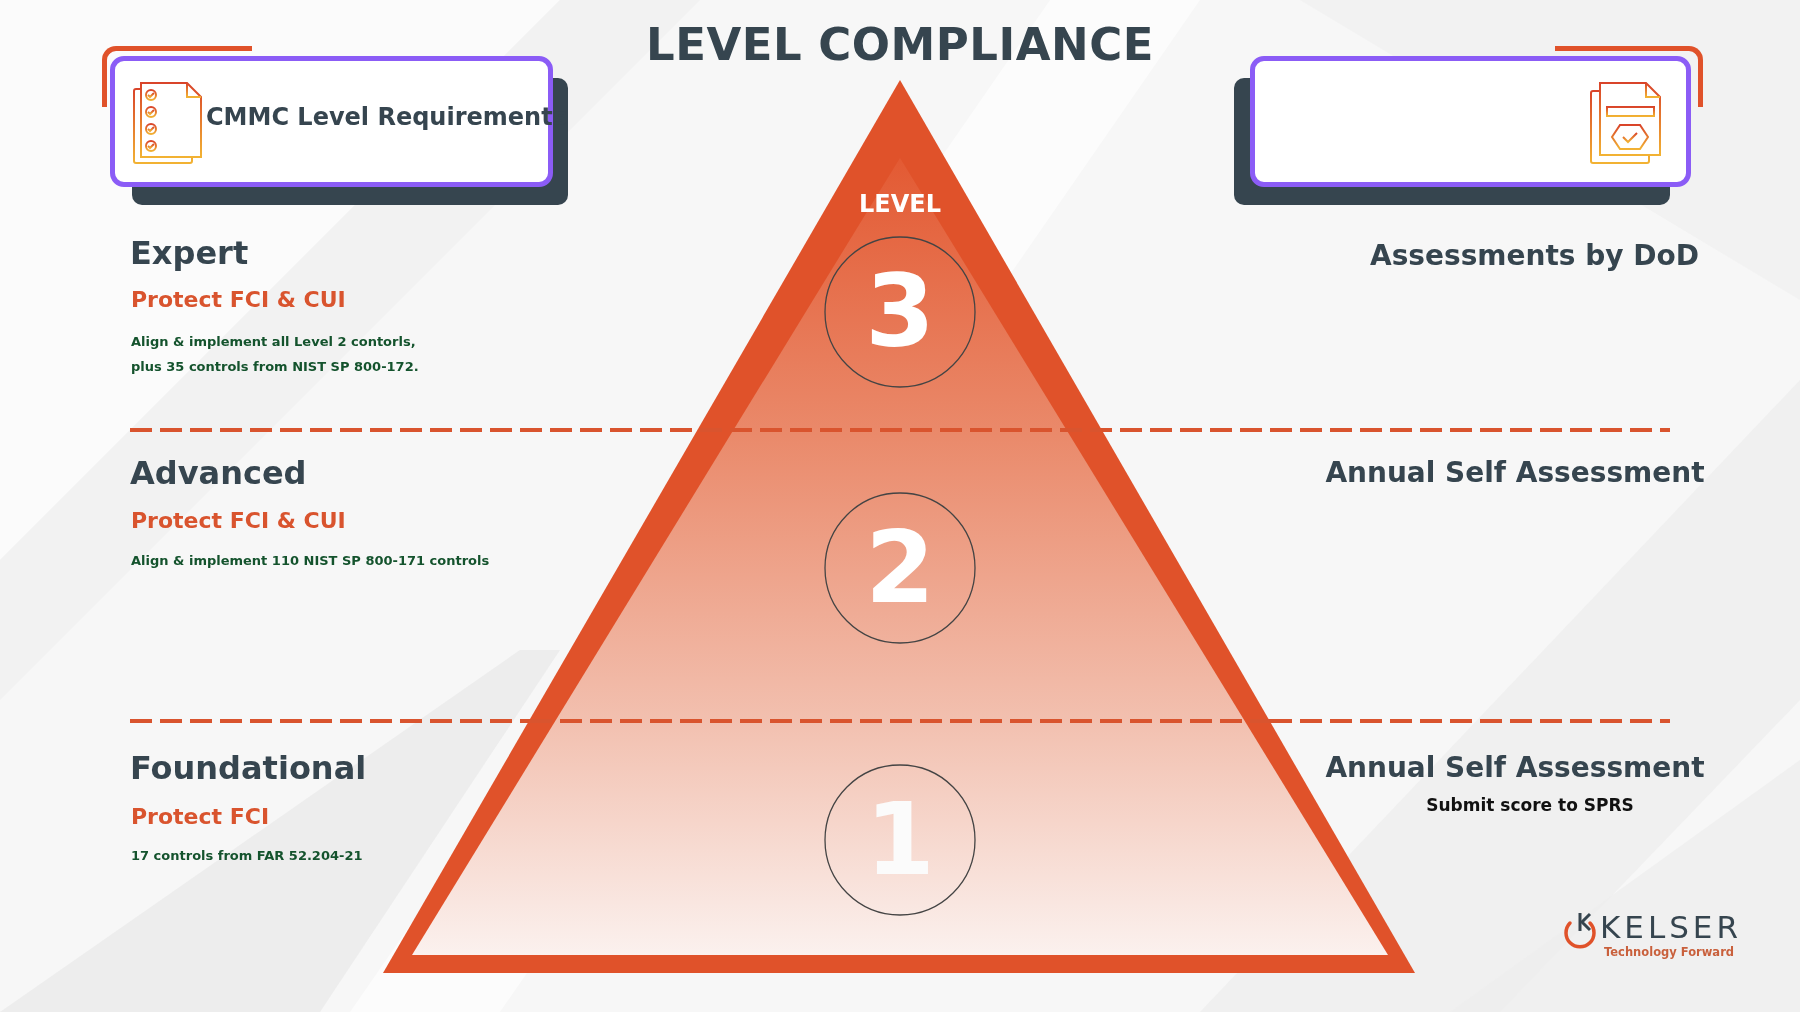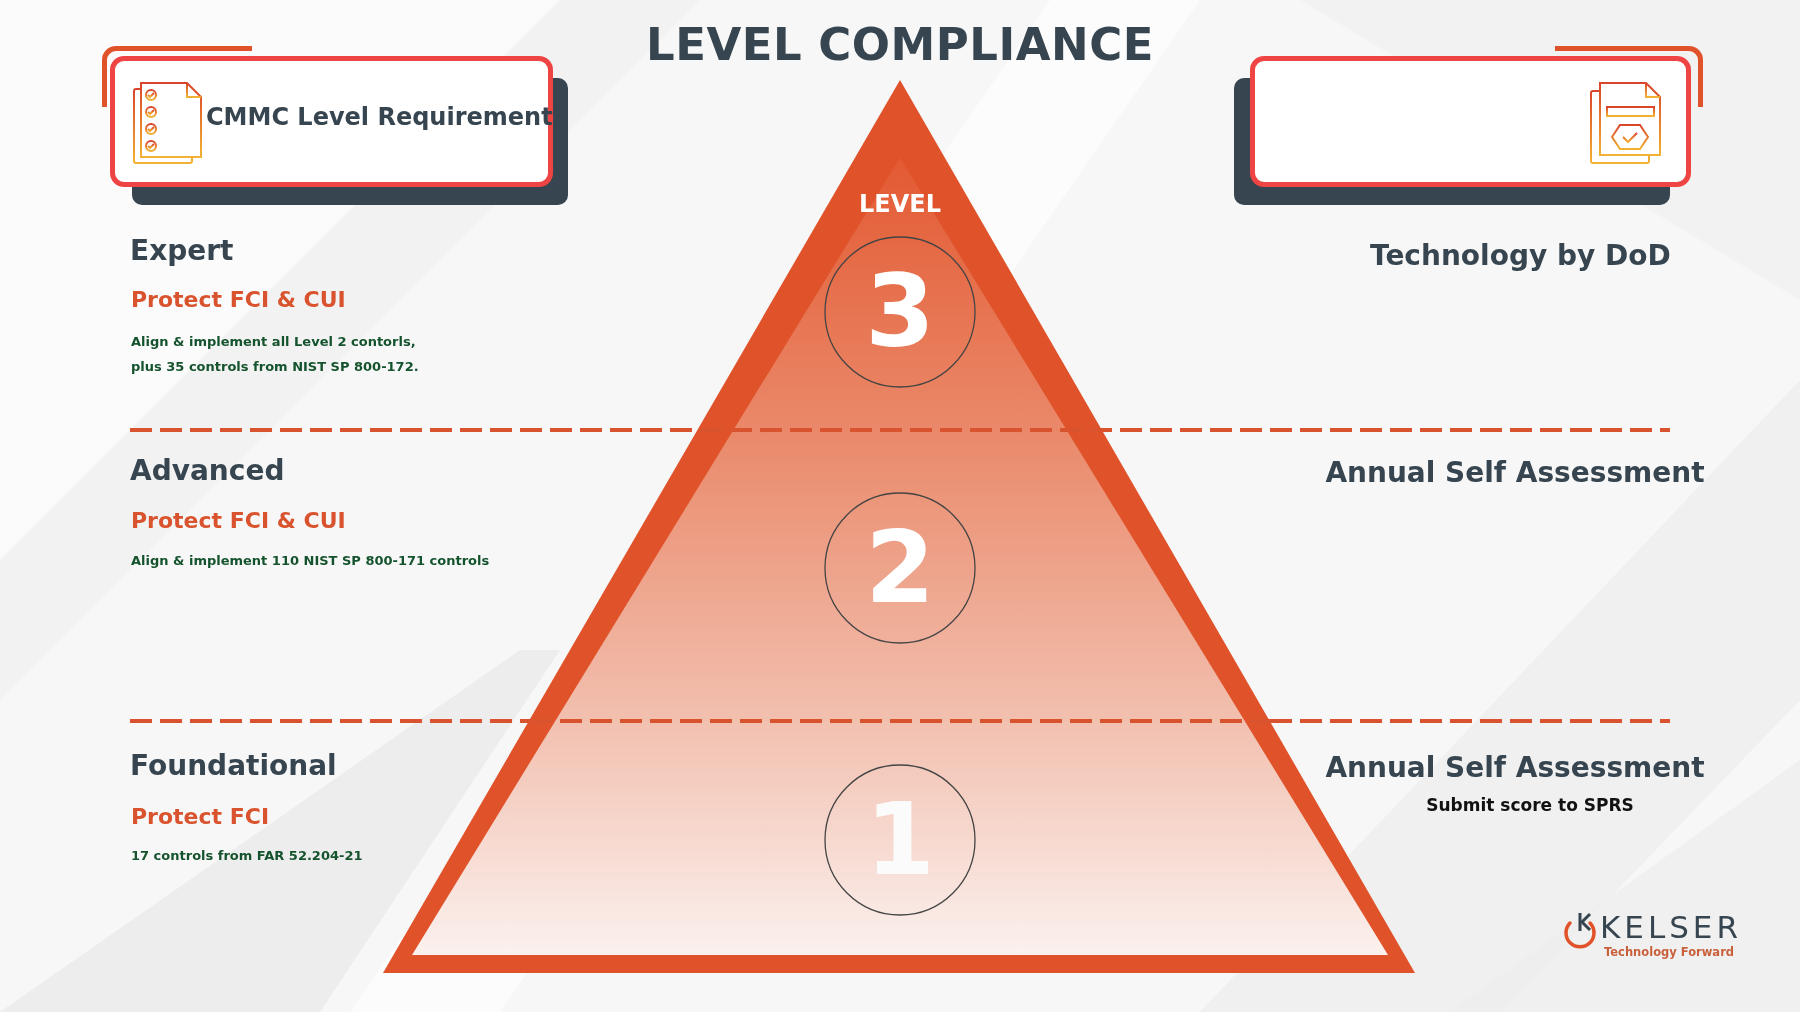--- a/index.html
+++ b/index.html
@@ -10,34 +10,34 @@
   }
   .bg-svg { position:absolute; left:0; top:0; width:1800px; height:1012px; }
   .title {
     position:absolute; left:600px; top:18px; width:600px; text-align:center;
     font-family:"DejaVu Sans", sans-serif; font-weight:bold; font-size:45px;
     color:#36454f; letter-spacing:0.5px;
   }
   
   .card-shadow { position:absolute; background:#36454f; border-radius:10px; }
   .card {
-    position:absolute; background:#ffffff; border:5px solid #ef4444;
+    position:absolute; background:#ffffff; border:5px solid #8b5cf6;
     border-radius:14px; box-sizing:border-box;
   }
   .bracket { position:absolute; border-color:#e0522a; border-style:solid; border-width:0; }
   .card-title {
     position:absolute; font-family:"DejaVu Sans", sans-serif; font-weight:bold;
     color:#36454f; white-space:nowrap;
   }
   .icon { position:absolute; }
 
   
   .lvl-name {
     position:absolute; left:130px; font-family:"DejaVu Sans", sans-serif;
-    font-weight:bold; font-size:28px; color:#36454f;
+    font-weight:bold; font-size:32px; color:#36454f;
   }
   .lvl-protect {
     position:absolute; left:131px; font-family:"DejaVu Sans", sans-serif;
     font-weight:bold; font-size:22px; color:#d9542e;
   }
   .lvl-desc {
     position:absolute; left:131px; font-family:"DejaVu Sans", sans-serif;
     font-weight:bold; font-size:13px; color:#14532d; line-height:25px;
   }
   
@@ -175,21 +175,21 @@
 
 <div class="lvl-name" style="top:454px;">Advanced</div>
 <div class="lvl-protect" style="top:508px;">Protect FCI &amp; CUI</div>
 <div class="lvl-desc" style="top:548px;">Align &amp; implement 110 NIST SP 800-171 controls</div>
 
 <div class="lvl-name" style="top:749px;">Foundational</div>
 <div class="lvl-protect" style="top:804px;">Protect FCI</div>
 <div class="lvl-desc" style="top:843px;">17 controls from FAR 52.204-21</div>
 
 <div class="assess" style="left:1370px;top:236px;width:300px;text-align:right;">
-  <div>Technology by DoD</div>
+  <div>Assessments by DoD</div>
 </div>
 <div class="assess" style="left:1315px;top:453px;width:400px;">
   <div>Annual Self Assessment</div>
 </div>
 <div class="assess" style="left:1315px;top:748px;width:400px;">
   <div>Annual Self Assessment</div>
 </div>
 <div class="assess-sub" style="left:1380px;top:795px;width:300px;">Submit score to SPRS</div>
 
 <div class="logo">

